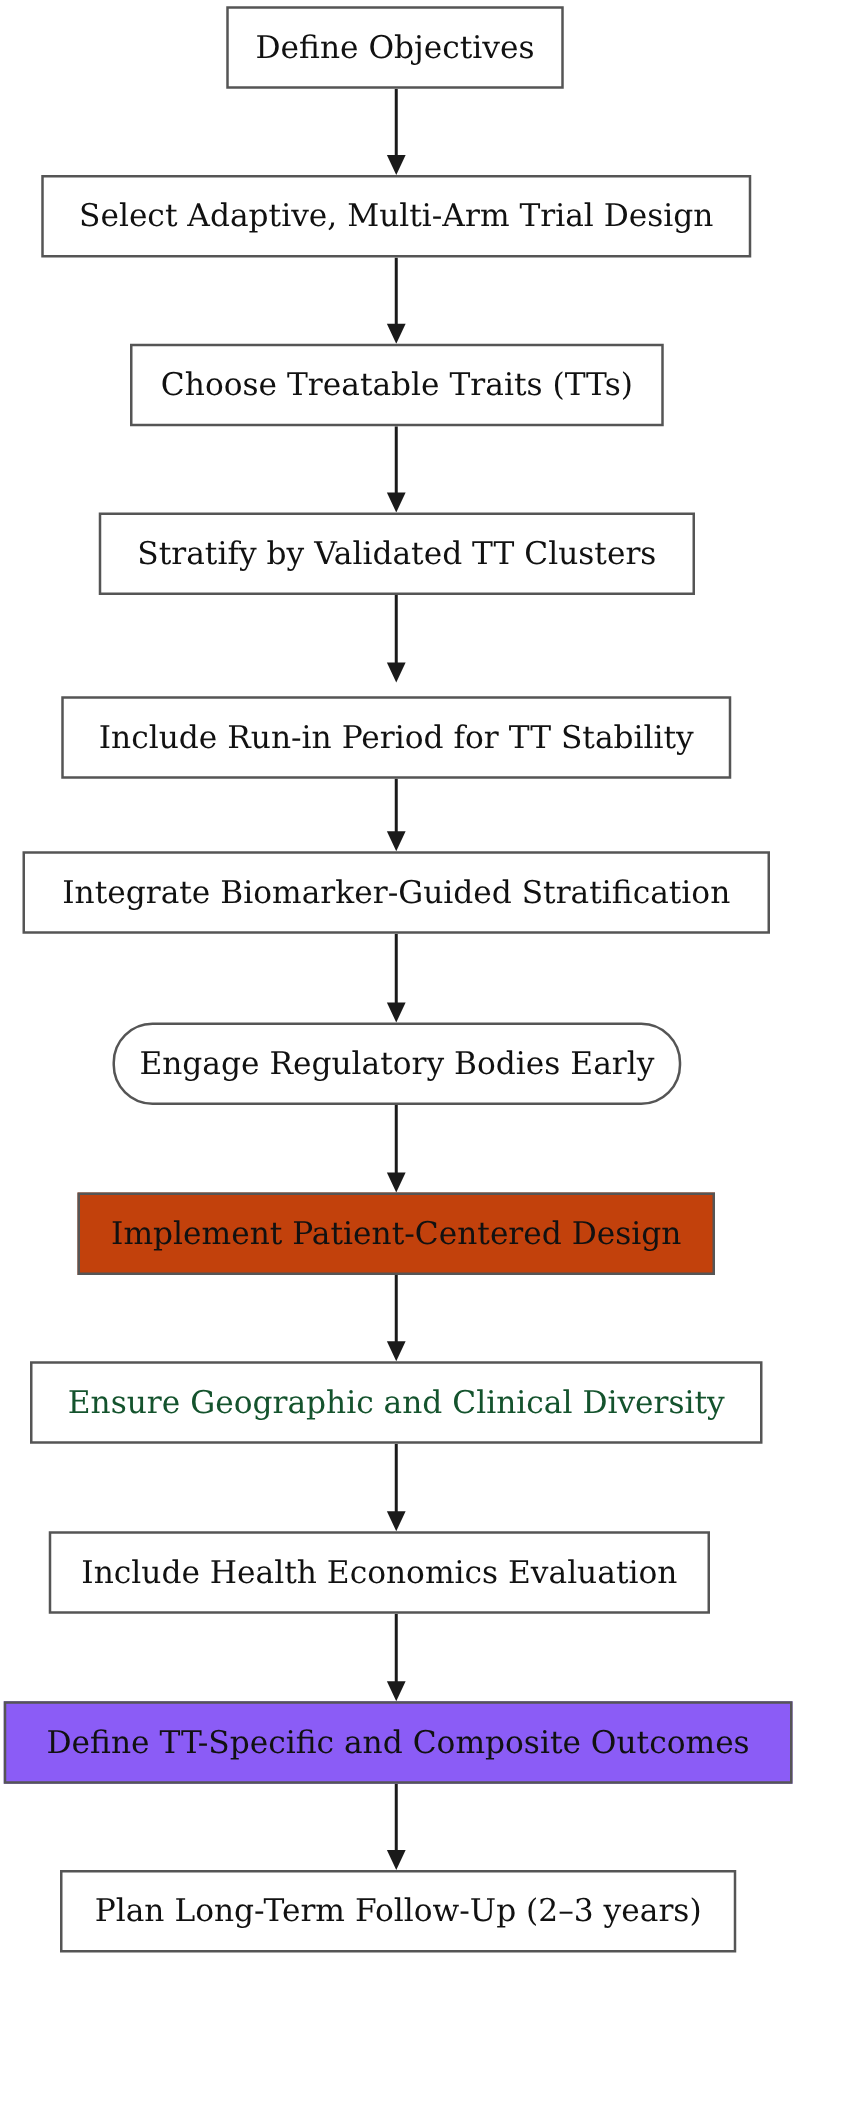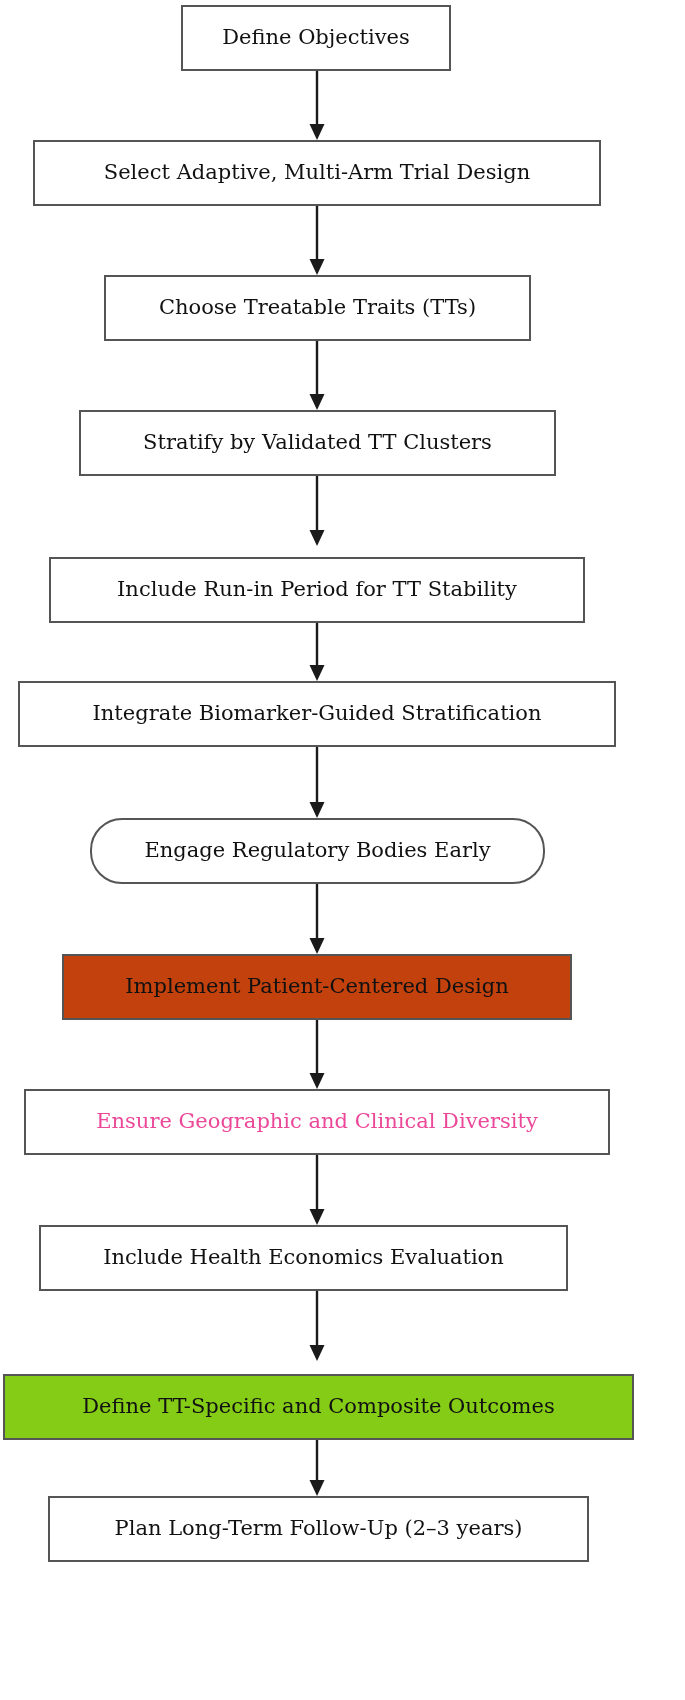--- a/index.html
+++ b/index.html
@@ -20,21 +20,21 @@
     box-sizing: border-box;
     background: #ffffff;
     border: 2px solid #555555;
     display: flex;
     align-items: center;
     justify-content: center;
     text-align: center;
   }
   .node-label {
     font-family: "DejaVu Serif", "Liberation Serif", serif;
-    font-size: 21px;
+    font-size: 25px;
     line-height: 1.1;
     color: #111111;
     white-space: nowrap;
     letter-spacing: 0px;
   }
   .edge {
     position: absolute;
     overflow: visible;
   }
   .edge svg {
@@ -130,24 +130,24 @@
     <div class="node" style="left: 18px; top: 681px; width: 598px; height: 66px; background: rgb(255, 255, 255); border-color: rgb(85, 85, 85);">
       <span class="node-label" style="color: rgb(17, 17, 17);">Integrate Biomarker-Guided Stratification</span>
     </div>
     <div class="node" style="left: 90px; top: 818px; width: 455px; height: 66px; background: rgb(255, 255, 255); border-color: rgb(85, 85, 85); border-radius: 32px;">
       <span class="node-label" style="color: rgb(17, 17, 17);">Engage Regulatory Bodies Early</span>
     </div>
     <div class="node" style="left: 62px; top: 954px; width: 510px; height: 66px; background: #c2410c; border-color: rgb(85, 85, 85);">
       <span class="node-label" style="color: rgb(17, 17, 17);">Implement Patient-Centered Design</span>
     </div>
     <div class="node" style="left: 24px; top: 1089px; width: 586px; height: 66px; background: rgb(255, 255, 255); border-color: rgb(85, 85, 85);">
-      <span class="node-label" style="color: #ec4899;">Ensure Geographic and Clinical Diversity</span>
+      <span class="node-label" style="color: #14532d;">Ensure Geographic and Clinical Diversity</span>
     </div>
     <div class="node" style="left: 39px; top: 1225px; width: 529px; height: 66px; background: rgb(255, 255, 255); border-color: rgb(85, 85, 85);">
       <span class="node-label" style="color: rgb(17, 17, 17);">Include Health Economics Evaluation</span>
     </div>
-    <div class="node" style="left: 3px; top: 1361px; width: 631px; height: 66px; background: #84cc16; border-color: rgb(85, 85, 85); margin-top: 13px;">
+    <div class="node" style="left: 3px; top: 1361px; width: 631px; height: 66px; background: #8b5cf6; border-color: rgb(85, 85, 85);">
       <span class="node-label" style="color: rgb(17, 17, 17);">Define TT-Specific and Composite Outcomes</span>
     </div>
     <div class="node" style="left: 48px; top: 1496px; width: 541px; height: 66px; background: rgb(255, 255, 255); border-color: rgb(85, 85, 85);">
       <span class="node-label" style="color: rgb(17, 17, 17);">Plan Long-Term Follow-Up (2–3 years)</span>
     </div>
   </div>
 
 </body></html>

